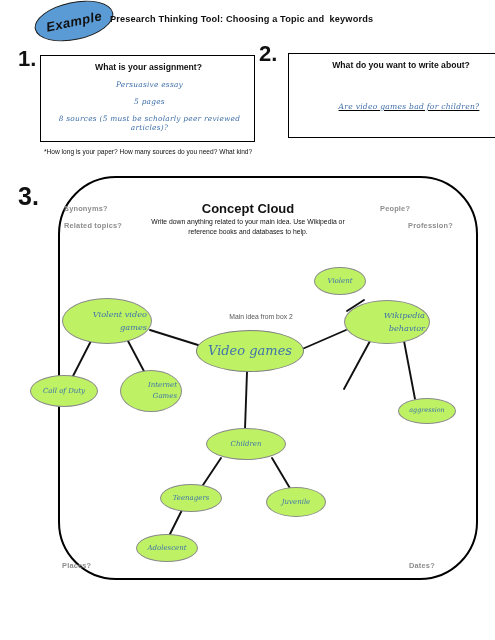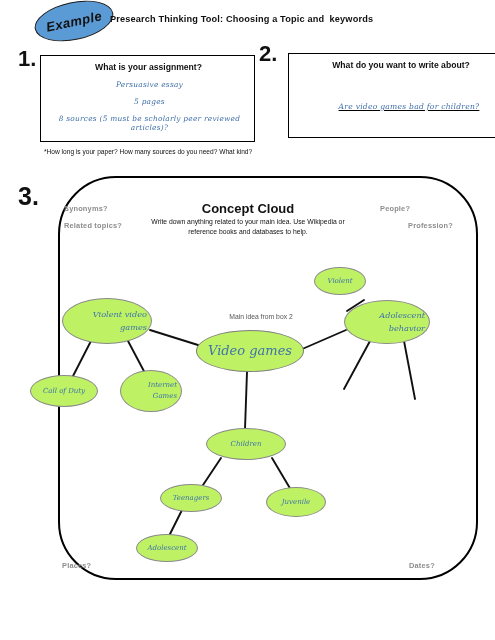--- a/index.html
+++ b/index.html
@@ -184,25 +184,26 @@
   </svg>
 
   <div class="node center" style="left:196px;top:330px;width:108px;height:42px;">Video games</div>
 
   <div class="node big" style="left:62px;top:298px;width:90px;height:46px;">Violent video games</div>
 
   <div class="node small" style="left:30px;top:375px;width:68px;height:32px;">Call of Duty</div>
 
   <div class="node small" style="left:120px;top:370px;width:62px;height:42px;">Internet Games</div>
 
-  <div class="node big" style="left:344px;top:300px;width:86px;height:44px;">Adolescent behavior</div>
+  <div class="node big" style="left:344px;top:300px;width:86px;height:44px;">Wikipedia behavior</div>
 
   <div class="node small" style="left:314px;top:267px;width:52px;height:28px;">Violent</div>
 
 
+  <div class="node tiny" style="left:398px;top:398px;width:58px;height:26px;">aggression</div>
 
   <div class="node small" style="left:206px;top:428px;width:80px;height:32px;">Children</div>
 
   <div class="node small" style="left:160px;top:484px;width:62px;height:28px;">Teenagers</div>
 
   <div class="node small" style="left:266px;top:487px;width:60px;height:30px;">Juvenile</div>
 
   <div class="node small" style="left:136px;top:534px;width:62px;height:28px;">Adolescent</div>
 
 </div>

